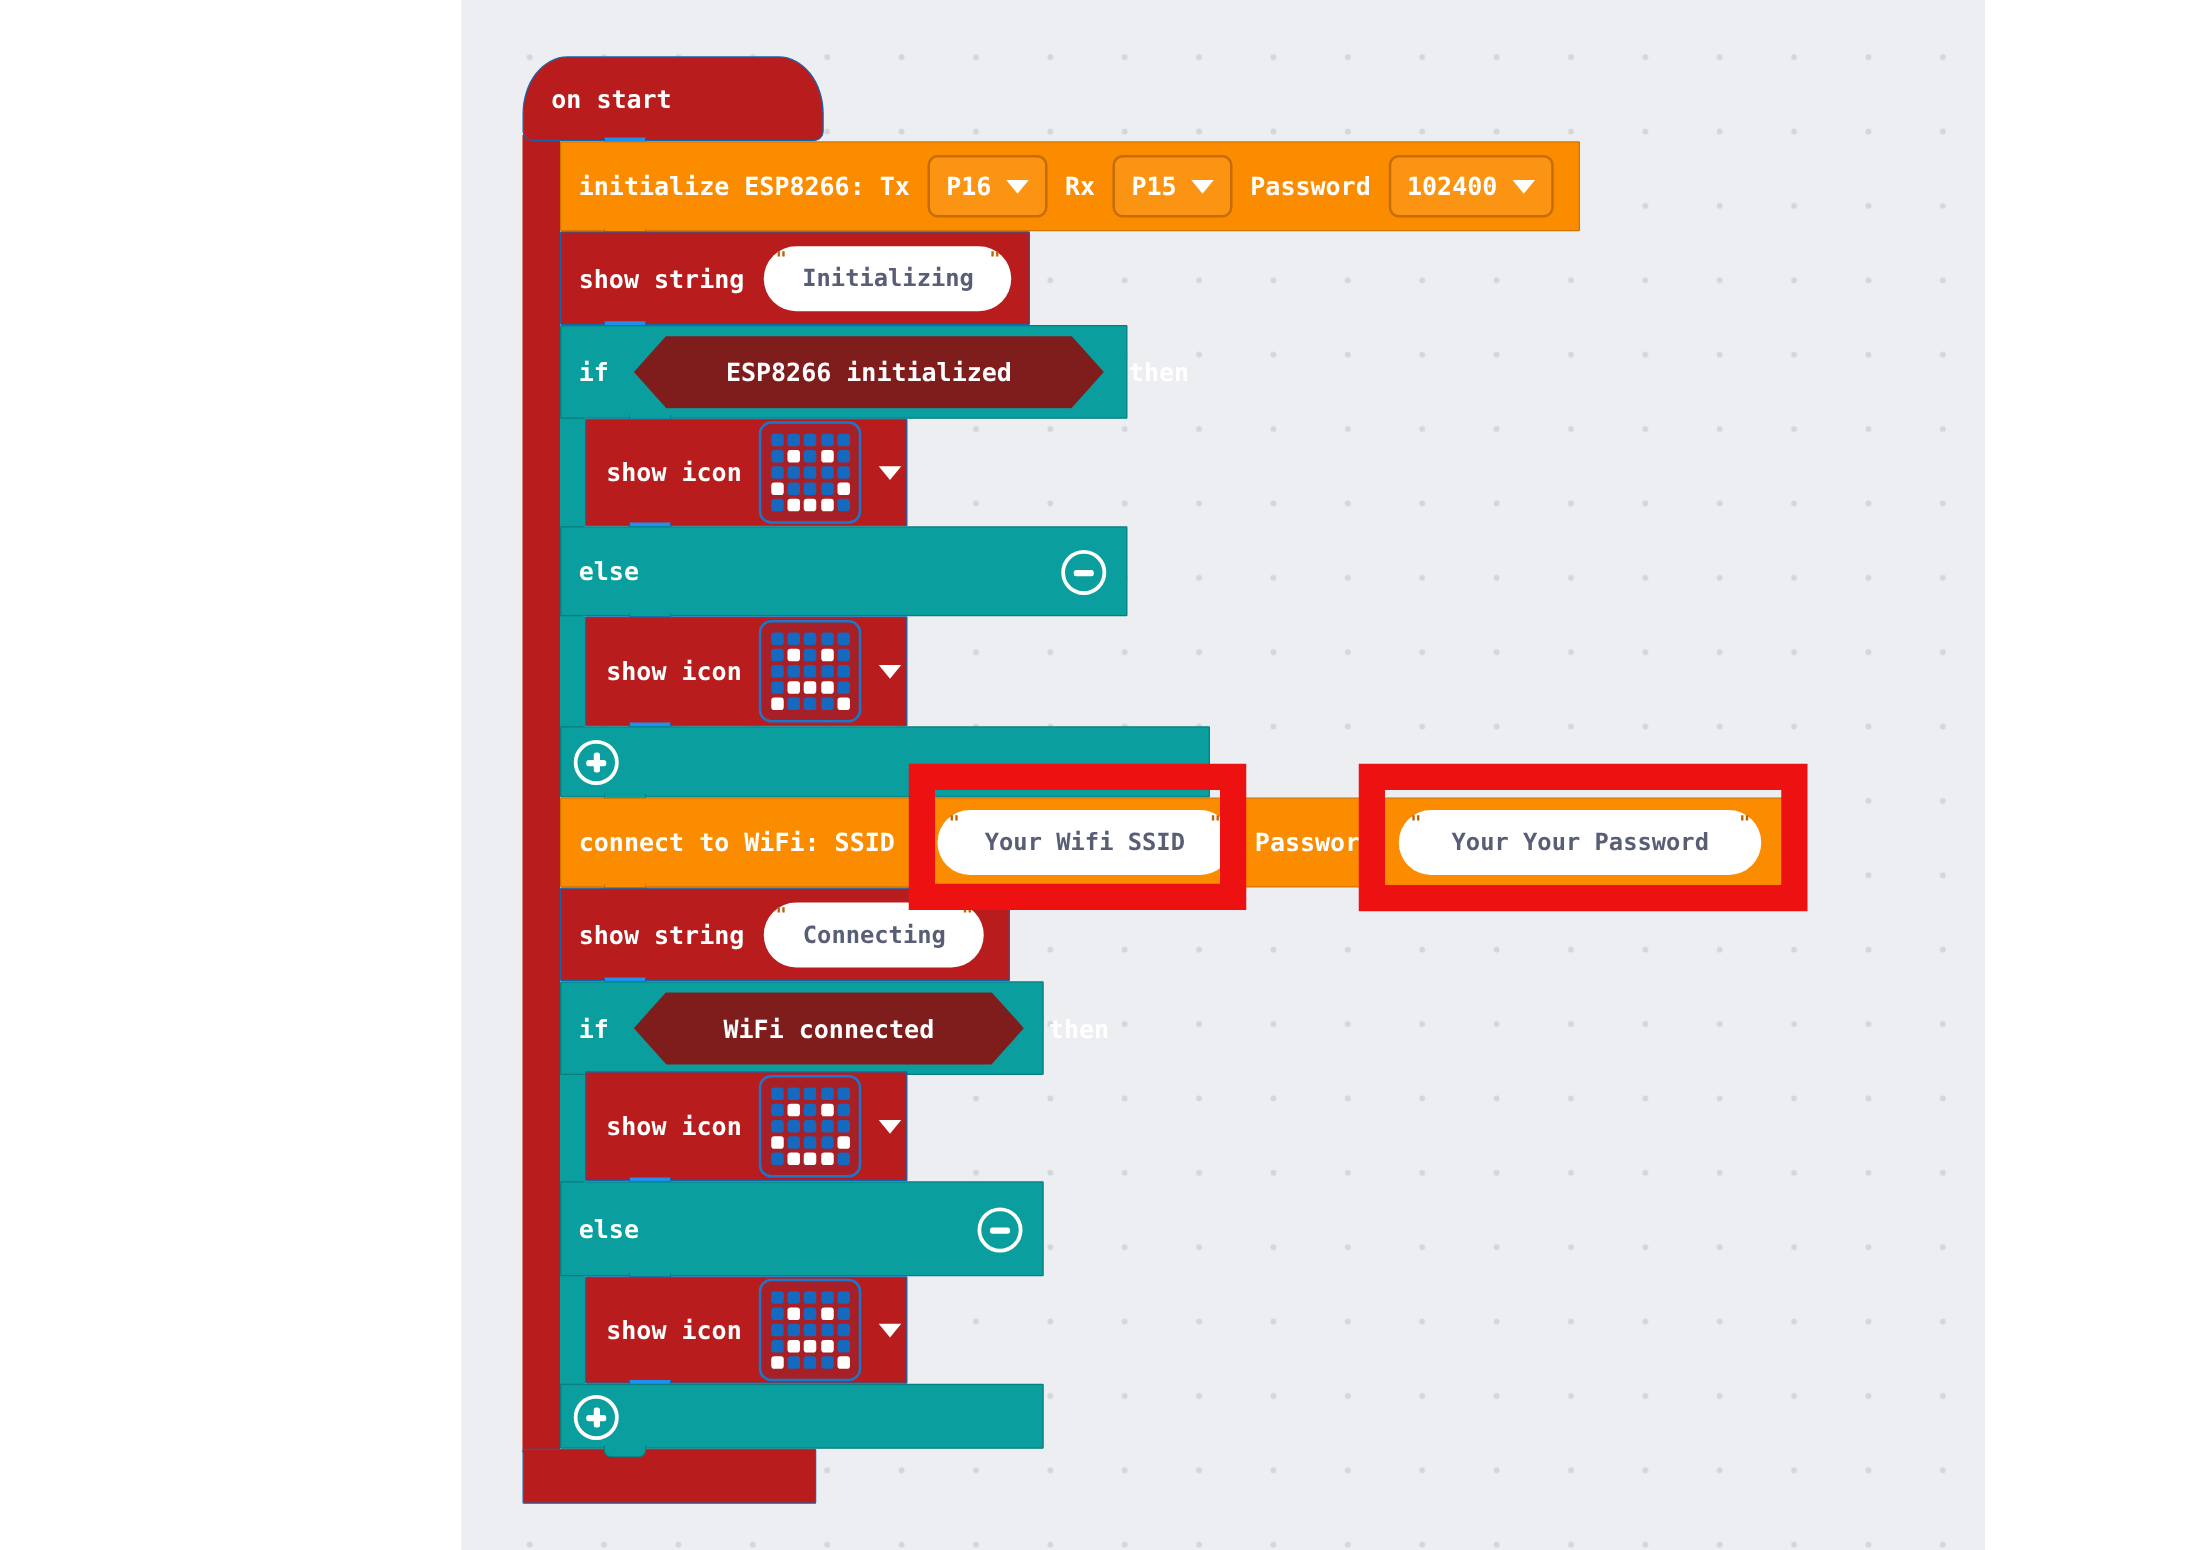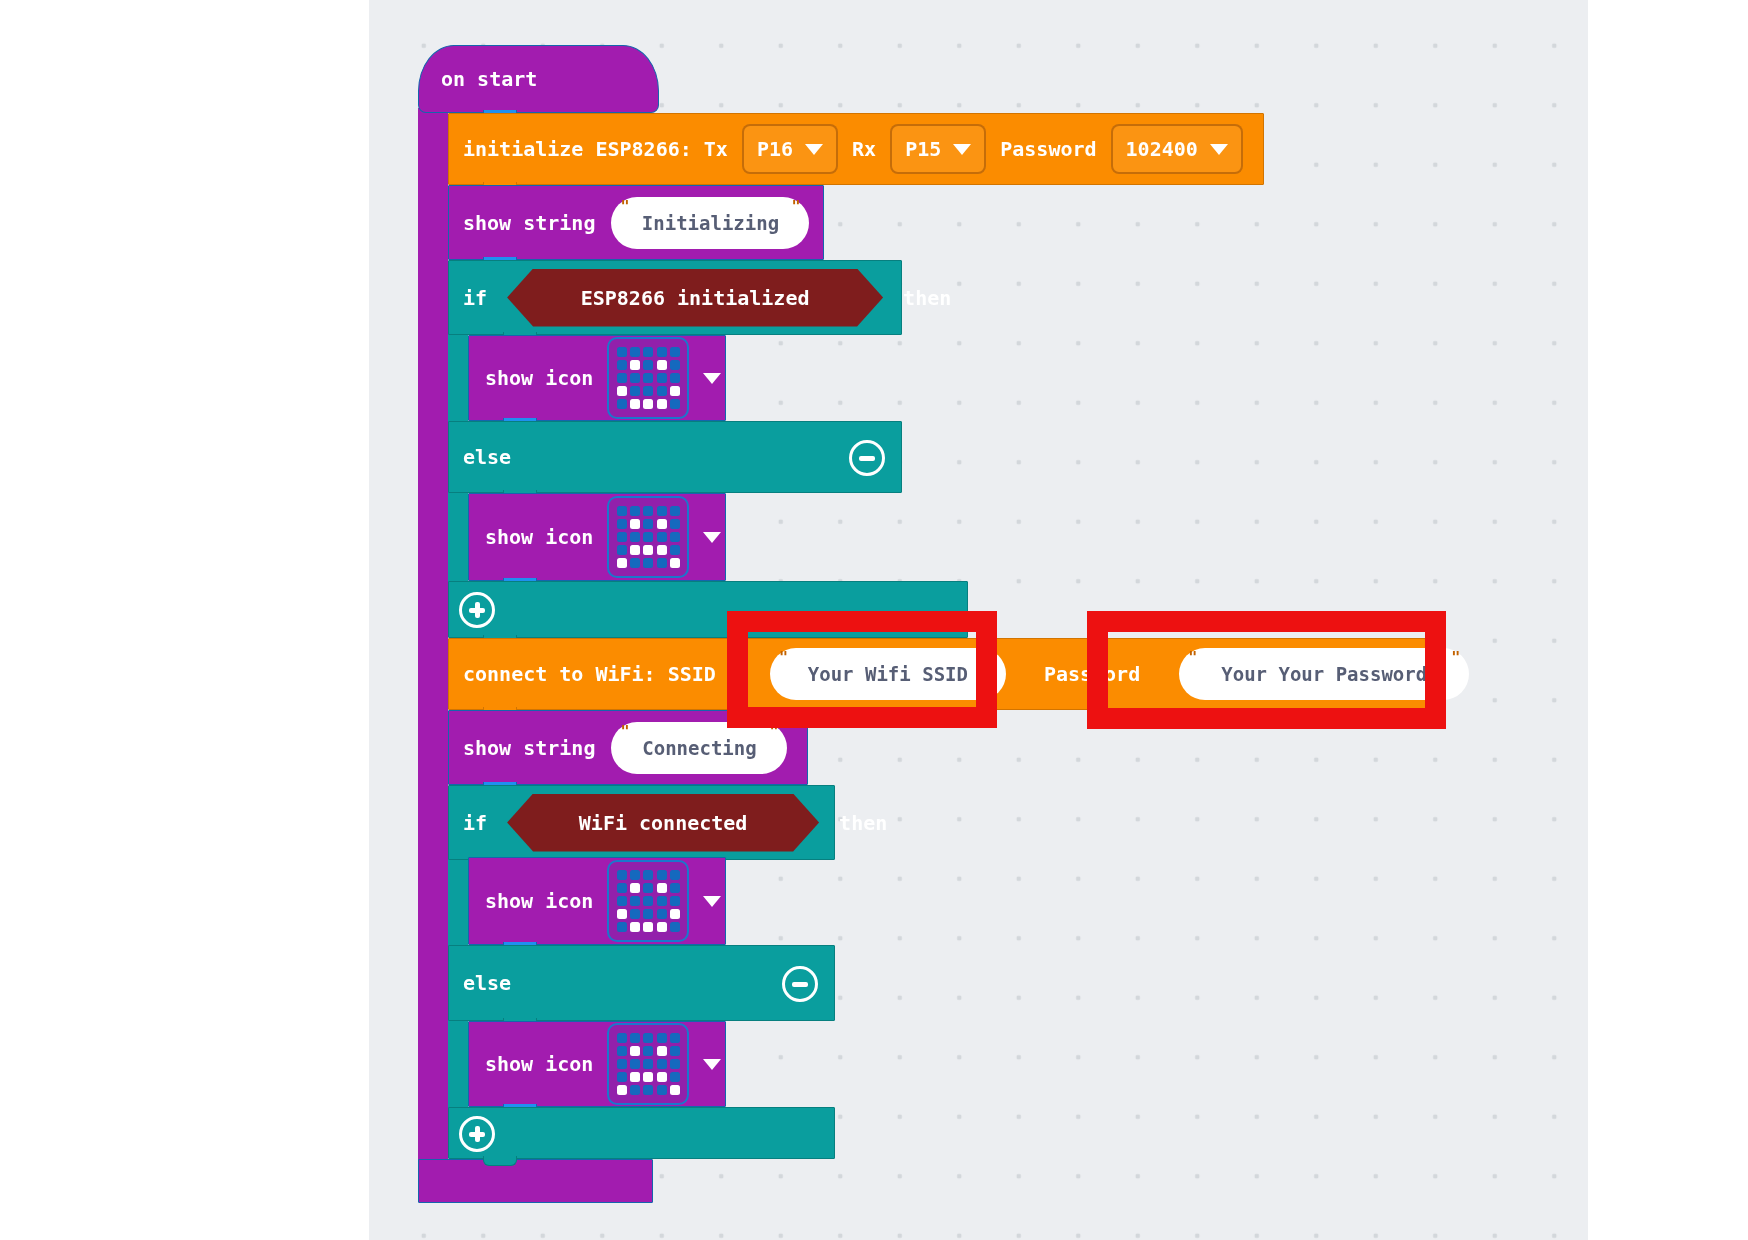--- a/index.html
+++ b/index.html
@@ -3,23 +3,23 @@
 <meta charset="utf-8">
 <style>
   html,body{margin:0;padding:0;background:#ffffff;}
   #stage{position:relative;width:1748px;height:1240px;overflow:hidden;
          font-family:"DejaVu Sans Mono","Liberation Mono",monospace;font-weight:bold;}
   #workspace{position:absolute;left:369px;top:0;width:1219px;height:1240px;background:#eceef1;
       background-image:radial-gradient(circle,#d3d7db 2.2px,rgba(0,0,0,0) 2.6px);
       background-size:59.5px 59.5px;background-position:25px 16px;}
   .block{position:absolute;box-sizing:border-box;display:flex;align-items:center;
          color:#fff;font-size:20px;z-index:2;}
-  .blue{background:#a21caf;border:1px solid #1565ad;}
+  .blue{background:#b91c1c;border:1px solid #1565ad;}
   .teal{background:#0a9e9e;border:1px solid #077f7f;}
-  .orange{background:#fb8c00;border:1px solid #d27400;gap:20px;}
+  .orange{background:#fb8c00;border:1px solid #d27400;}
   .spine{position:absolute;z-index:1;}
   .spine.blue,.spine.teal{border:none;}
   .rounded{border-radius:1px;}
   .hat{border-radius:36px 36px 8px 8px / 46px 46px 8px 8px;}
   .tab{position:absolute;bottom:-8px;width:32px;height:9px;border-radius:0 0 6px 6px;z-index:6;}
   .tab.blue{background:#1f90f0;border:1px solid #1565ad;border-top:none;}
   .tab.teal{background:#0a9e9e;border:1px solid #077f7f;border-top:none;}
   .tab.orange{background:#fb8c00;border:1px solid #d27400;border-top:none;}
   .lbl{white-space:pre;}
   .dd{display:flex;align-items:center;gap:12px;height:46px;padding:0 13px;border-radius:8px;

